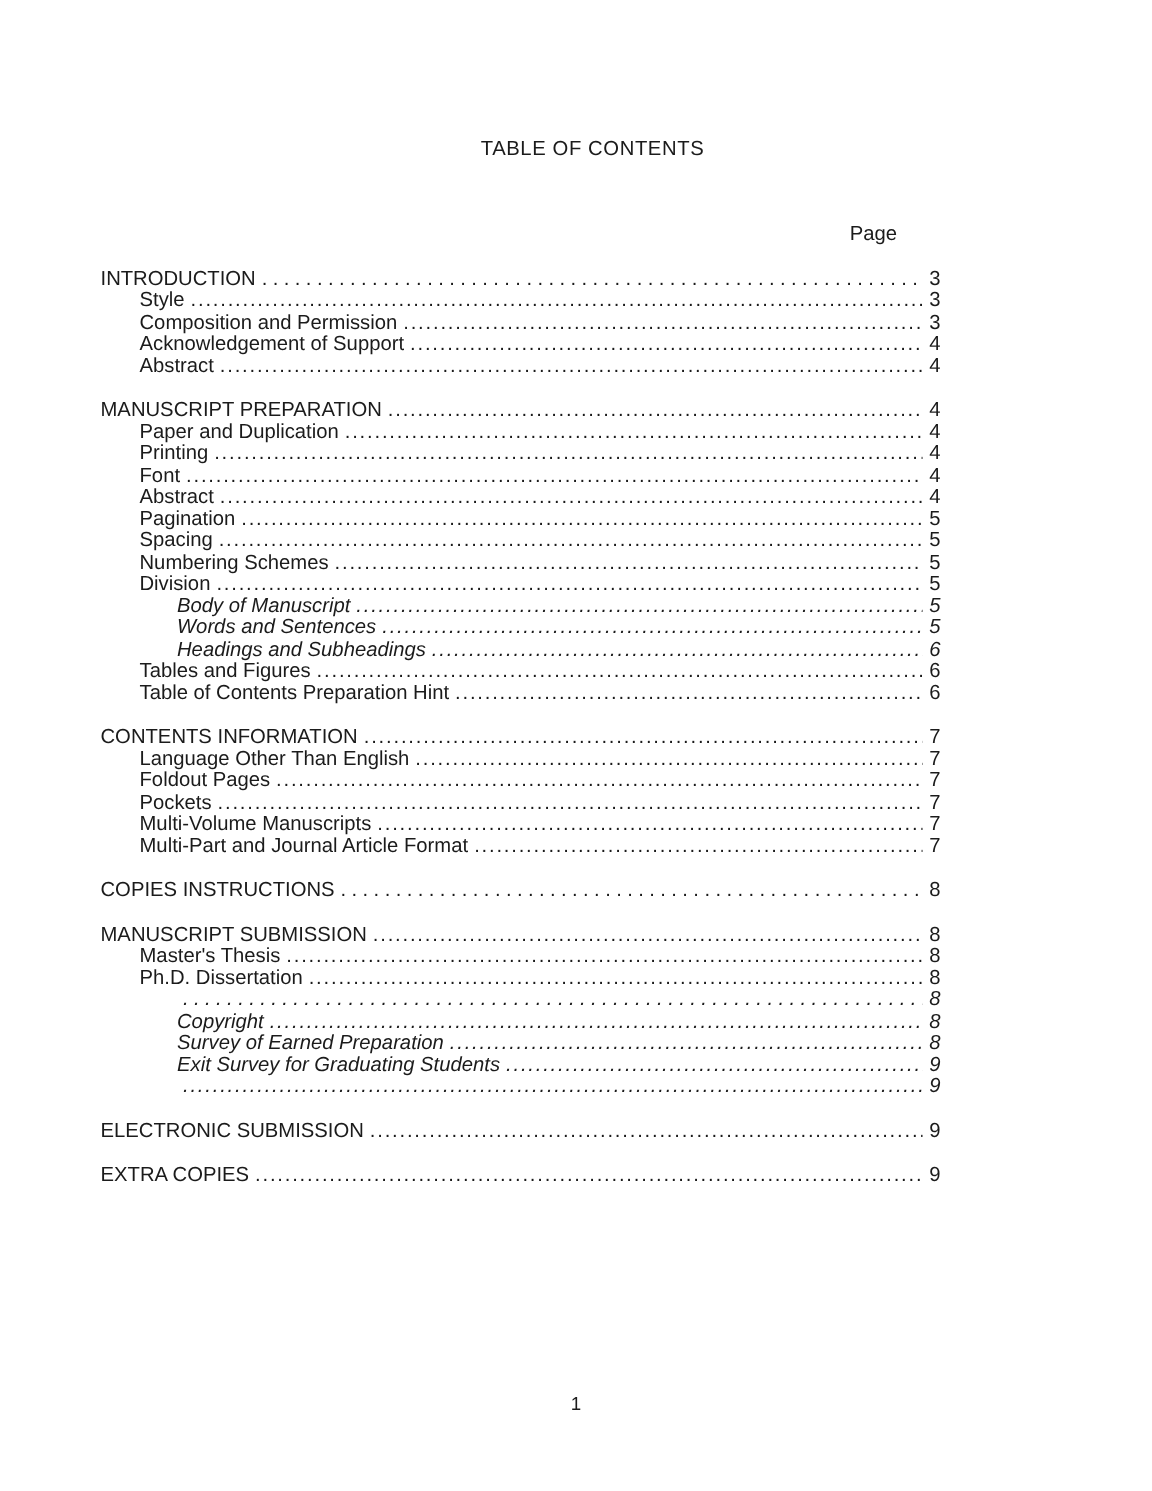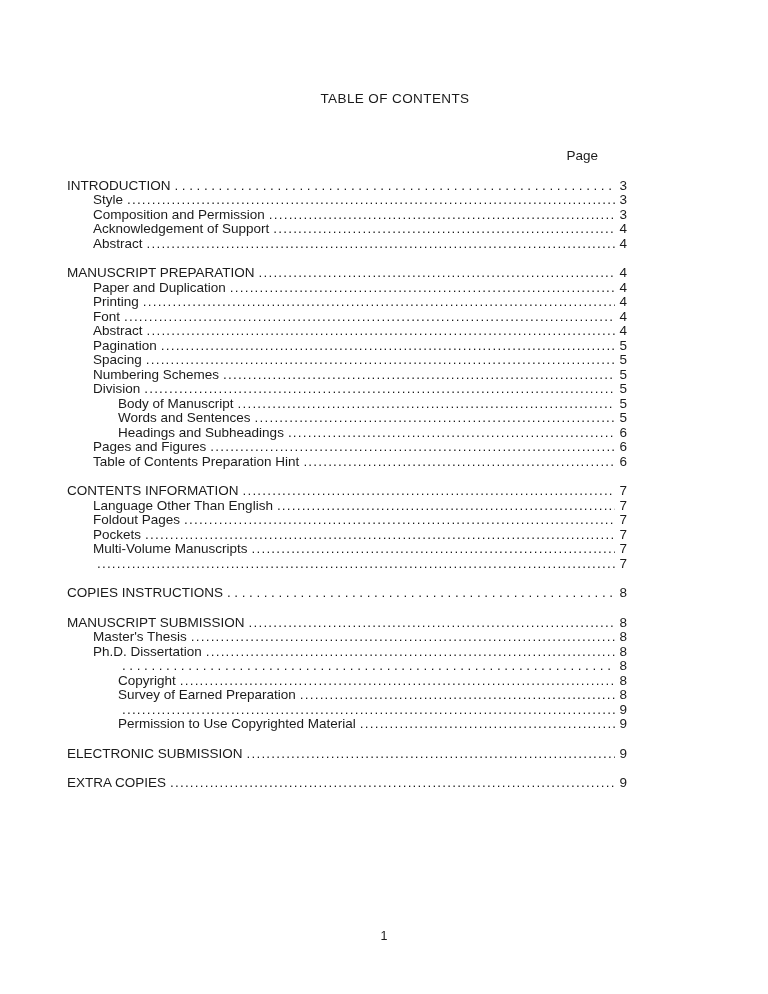--- a/index.html
+++ b/index.html
@@ -35,21 +35,21 @@
     white-space: nowrap;
   }
   .page-label-row {
     justify-content: flex-end;
     padding-right: 29px;
     text-align: right;
   }
   .section { margin-top: 15px; }
   .section .items { }
   .lvl1 { padding-left: 26px; }
-  .lvl2 { padding-left: 51px; }
+  .lvl2 { padding-left: 51px; font-style: italic; }
   .label { flex: 0 0 auto; }
   .leader {
     flex: 1 1 auto;
     overflow: hidden;
     letter-spacing: 1.2px;
     padding: 0 3px 0 4px;
   }
   .leader.spaced { letter-spacing: 3.6px; }
   .pagenum {
     flex: 0 0 auto;
@@ -160,21 +160,21 @@
               <span class="label">Words and Sentences</span>
               <span class="leader">............................................................................................................................................................................................................................................................................................................</span>
               <span class="pagenum">5</span>
             </div>
             <div class="row lvl2">
               <span class="label">Headings and Subheadings</span>
               <span class="leader">............................................................................................................................................................................................................................................................................................................</span>
               <span class="pagenum">6</span>
             </div>
             <div class="row lvl1">
-              <span class="label">Pages and Figures</span>
+              <span class="label">Tables and Figures</span>
               <span class="leader">............................................................................................................................................................................................................................................................................................................</span>
               <span class="pagenum">6</span>
             </div>
             <div class="row lvl1">
               <span class="label">Table of Contents Preparation Hint</span>
               <span class="leader">............................................................................................................................................................................................................................................................................................................</span>
               <span class="pagenum">6</span>
             </div>
           </div>
         </div>
@@ -199,20 +199,21 @@
               <span class="label">Pockets</span>
               <span class="leader">............................................................................................................................................................................................................................................................................................................</span>
               <span class="pagenum">7</span>
             </div>
             <div class="row lvl1">
               <span class="label">Multi-Volume Manuscripts</span>
               <span class="leader">............................................................................................................................................................................................................................................................................................................</span>
               <span class="pagenum">7</span>
             </div>
             <div class="row lvl1">
+              <span class="label">Multi-Part and Journal Article Format</span>
               <span class="leader">............................................................................................................................................................................................................................................................................................................</span>
               <span class="pagenum">7</span>
             </div>
           </div>
         </div>
         <div class="section">
           <div class="row">
             <span class="label">COPIES INSTRUCTIONS</span>
             <span class="leader spaced">............................................................................................................................................................................................................................................................................................................</span>
             <span class="pagenum">8</span>
@@ -243,25 +244,25 @@
               <span class="label">Copyright</span>
               <span class="leader">............................................................................................................................................................................................................................................................................................................</span>
               <span class="pagenum">8</span>
             </div>
             <div class="row lvl2">
               <span class="label">Survey of Earned Preparation</span>
               <span class="leader">............................................................................................................................................................................................................................................................................................................</span>
               <span class="pagenum">8</span>
             </div>
             <div class="row lvl2">
+              <span class="label">Exit Survey for Graduating Students</span>
               <span class="leader">............................................................................................................................................................................................................................................................................................................</span>
               <span class="pagenum">9</span>
             </div>
             <div class="row lvl2">
-              <span class="label">Permission to Use Copyrighted Material</span>
               <span class="leader">............................................................................................................................................................................................................................................................................................................</span>
               <span class="pagenum">9</span>
             </div>
           </div>
         </div>
         <div class="section">
           <div class="row">
             <span class="label">ELECTRONIC SUBMISSION</span>
             <span class="leader">............................................................................................................................................................................................................................................................................................................</span>
             <span class="pagenum">9</span>

